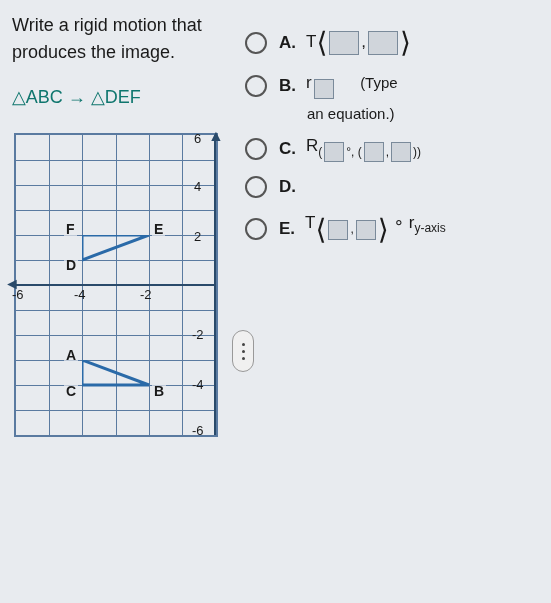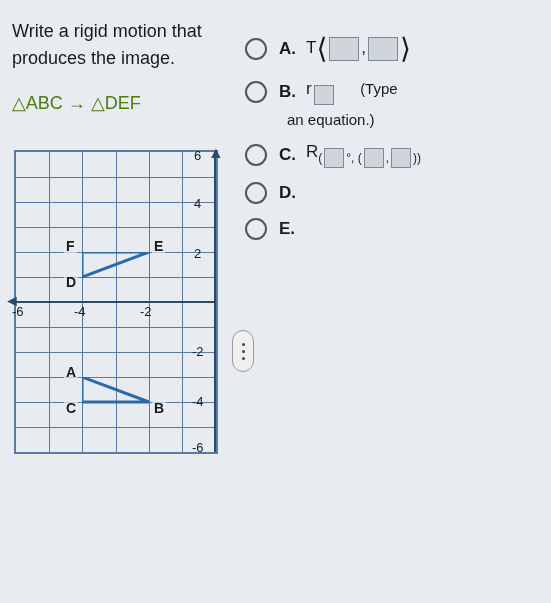--- a/index.html
+++ b/index.html
@@ -1,20 +1,20 @@
 <!DOCTYPE html>
 <html><head>
 <meta charset="utf-8">
 <style>
 body{margin:0;padding:0;font-family:Arial,sans-serif;background:#e8ebef;width:551px;height:603px;overflow:hidden;position:relative}
-.container{display:flex;padding:18px 12px;gap:8px;background:#e8ebef}
+.container{display:flex;padding:12px 12px;gap:8px;background:#e8ebef}
 .left-col{width:225px;flex-shrink:0}
 .right-col{flex:1}
 .prompt{font-size:18px;color:#1a1a1a;line-height:1.5;margin-bottom:20px}
-.transform{font-size:18px;color:#4d7c0f;margin-bottom:36px}
+.transform{font-size:18px;color:#0f766e;margin-bottom:25px}
 .tri{display:inline-block;font-size:18px}
 .graph{position:relative;width:200px;height:300px;border:2px solid #5a7aa0;margin-left:2px}
 .grid{position:absolute;background:#5a7aa0}
 .grid.v{width:1px;height:100%;top:0}
 .grid.h{height:1px;width:100%;left:0}
 .axis{position:absolute;background:#2a4a6a}
 .axis.x{height:2px;width:100%;left:0}
 .axis.y{width:2px;height:100%;top:0}
 .axlbl{position:absolute;font-size:13px;color:#1a1a1a}
 .ptlbl{position:absolute;font-size:14px;color:#1a1a1a;font-weight:bold;background:rgba(232,235,239,0.7);padding:0 2px}
@@ -103,37 +103,38 @@
     <div class="choice">
       <div class="radio"></div>
       <span class="choice-label">A.</span>
       <span><span>T</span><span class="bracket">⟨</span><span class="box"></span>,<span class="box"></span><span class="bracket">⟩</span></span>
     </div>
 
     <div class="choice" style="flex-wrap:wrap">
       <div class="radio"></div>
       <span class="choice-label">B.</span>
       <span><span>r</span><span class="sub"><span class="box sm"></span></span>&nbsp;&nbsp;<span class="hint">(Type</span></span>
-      <div style="width:100%;margin-left:42px;margin-top:6px" class="hint">an equation.)</div>
+      <div style="width:100%;margin-left:62px;margin-top:6px" class="hint">an equation.)</div>
     </div>
 
     <div class="choice">
       <div class="radio"></div>
       <span class="choice-label">C.</span>
       <span><span>R</span><span class="sub">(<span class="box sm"></span>°, (<span class="box sm"></span>,<span class="box sm"></span>))</span></span>
     </div>
 
     <div class="choice">
       <div class="radio"></div>
       <span class="choice-label">D.</span>
     </div>
 
     <div class="choice">
       <div class="radio"></div>
       <span class="choice-label">E.</span>
+      <span><span>T</span><span class="sub"><span class="bracket">⟨</span><span class="box sm"></span>,<span class="box sm"></span><span class="bracket">⟩</span></span>&nbsp;<span>∘ r</span><span class="sub">y-axis</span></span>
     </div>
   </div>
 </div>
 
 <div class="dots">
     <span></span>
     <span></span>
     <span></span>
   </div>
 

